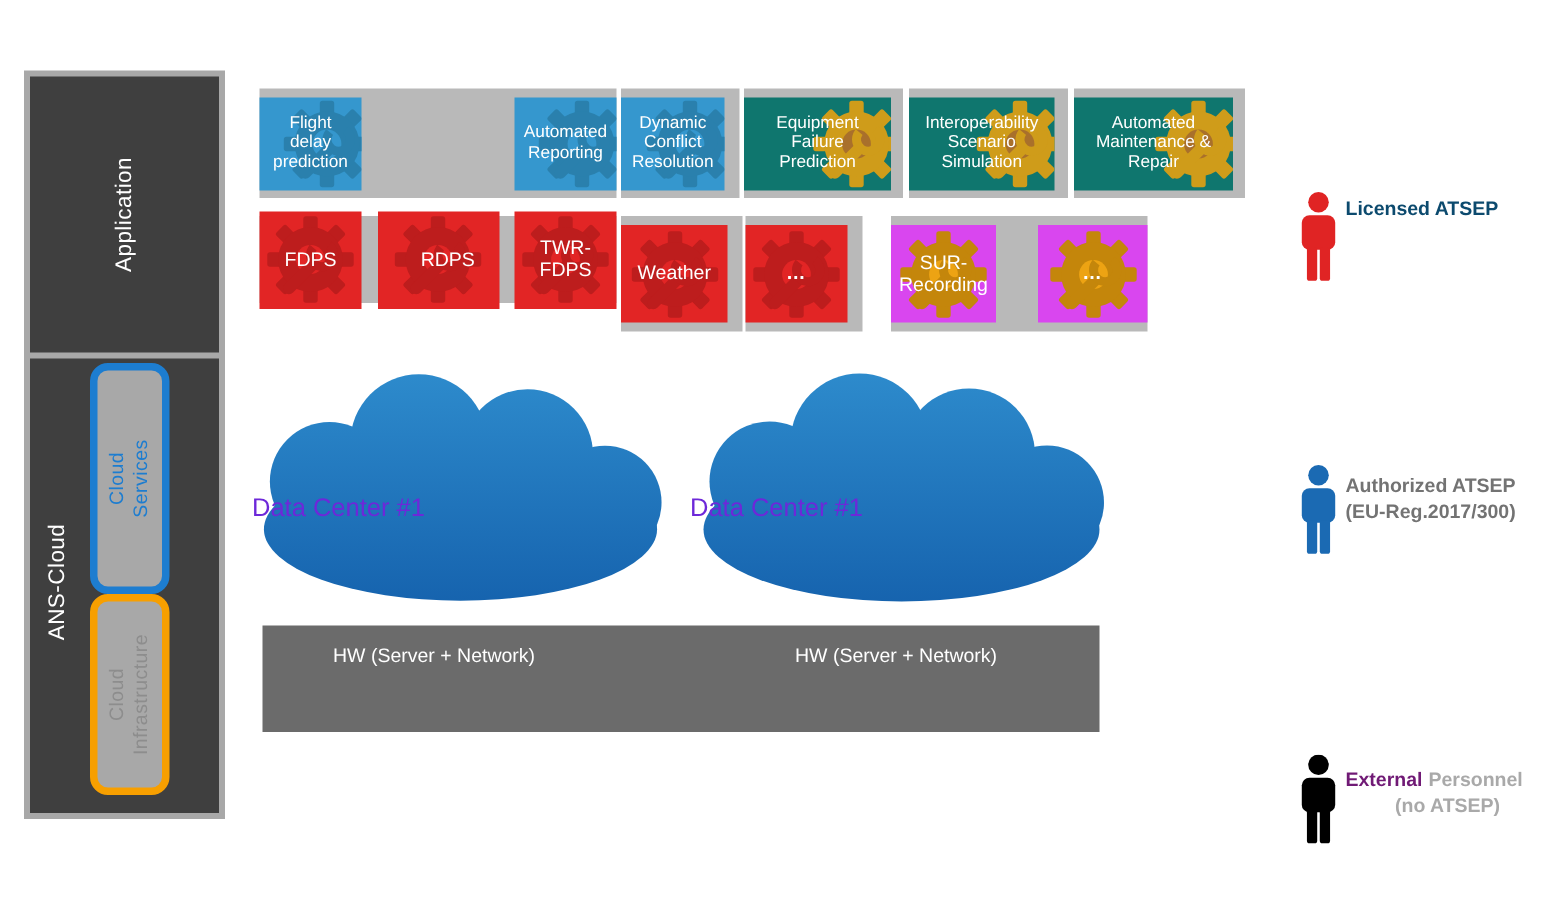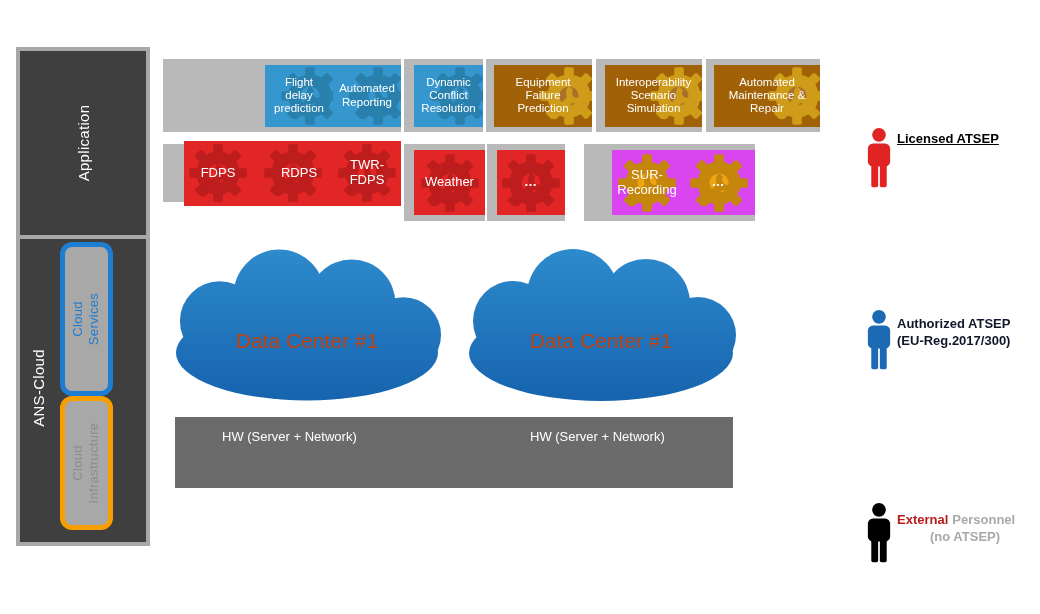--- a/index.html
+++ b/index.html
@@ -19,54 +19,55 @@
   .pill{
     position:absolute;background:#a8a8a8;border-radius:12px;box-sizing:border-box;
   }
   .pill.services{border:5px solid #1d7dd0;}
   .pill.infra{border:5px solid #f79f00;}
   .pill-label-services{color:#1d7dd0;font-size:13px;}
   .pill-label-infra{color:#8d8d8d;font-size:13px;}
   
   .strip{
     position:absolute;background:#b9b9b9;display:flex;align-items:center;
-    justify-content:flex-end;
+    justify-content:space-between;
+    margin-left:10px;
   }
   .box{
     position:relative;display:flex;align-items:center;justify-content:center;
     color:#fff;text-align:center;overflow:hidden;flex:0 0 auto;
   }
   .row1 .box{height:62px;}
   .row2 .box{height:65px;}
   .c-blue{background:#3597ce;--gm:#2a80ad;--hole:#3597ce;}
-  .c-brown{background:#a16207;--gm:#cf9c1a;--hole:#a9702b;}
+  .c-brown{background:#0f766e;--gm:#cf9c1a;--hole:#a9702b;}
   .c-red{background:#e22525;--gm:#bd1d1d;--hole:#e22525;}
   .c-yellow{background:#d946ef;--gm:#c4860b;--hole:#eda313;}
   .lbl{position:relative;z-index:1;font-size:11.5px;line-height:1.15;}
   .row2 .lbl{font-size:13px;line-height:1.15;}
   .dots{font-size:15px;font-weight:700;letter-spacing:1px;}
   .gear{position:absolute;top:50%;width:60px;height:60px;transform:translateY(-50%);}
   .gear.right{right:-7px;}
   .gear.center{left:50%;transform:translate(-50%,-50%);}
   
   .cloud{position:absolute;}
   .cloud svg{position:absolute;left:0;top:0;}
   .cloud-label{
-    position:absolute;left:0;top:86px;width:100%;text-align:center;
-    color:#c2410c;font-size:21px;z-index:1;
+    position:absolute;left:0;top:86px;width:100%;
+    color:#6d28d9;font-size:17px;z-index:1;
   }
   
   .hwbar{background:#6b6b6b;}
   .hw-label{position:absolute;color:#fff;font-size:13px;}
   
   .legend-person{position:absolute;width:26px;height:60px;}
   .legend-text{position:absolute;font-size:13px;font-weight:700;line-height:17px;}
-  .t-red{color:#000000;text-decoration:underline;}
-  .t-blue{color:#0f172a;}
-  .t-black{color:#b91c1c;}
+  .t-red{color:#0c4a6e;}
+  .t-blue{color:#737373;}
+  .t-black{color:#701a75;}
   .t-gray{color:#a9a9a9;}
   .indent{margin-left:33px;}
   .sp{margin-left:4px;}
 </style>
 </head>
 <body>
 
 <svg width="0" height="0" style="position:absolute" aria-hidden="true">
   <defs>
     <linearGradient id="cloudgrad" gradientUnits="userSpaceOnUse" x1="0" y1="0" x2="0" y2="160">

